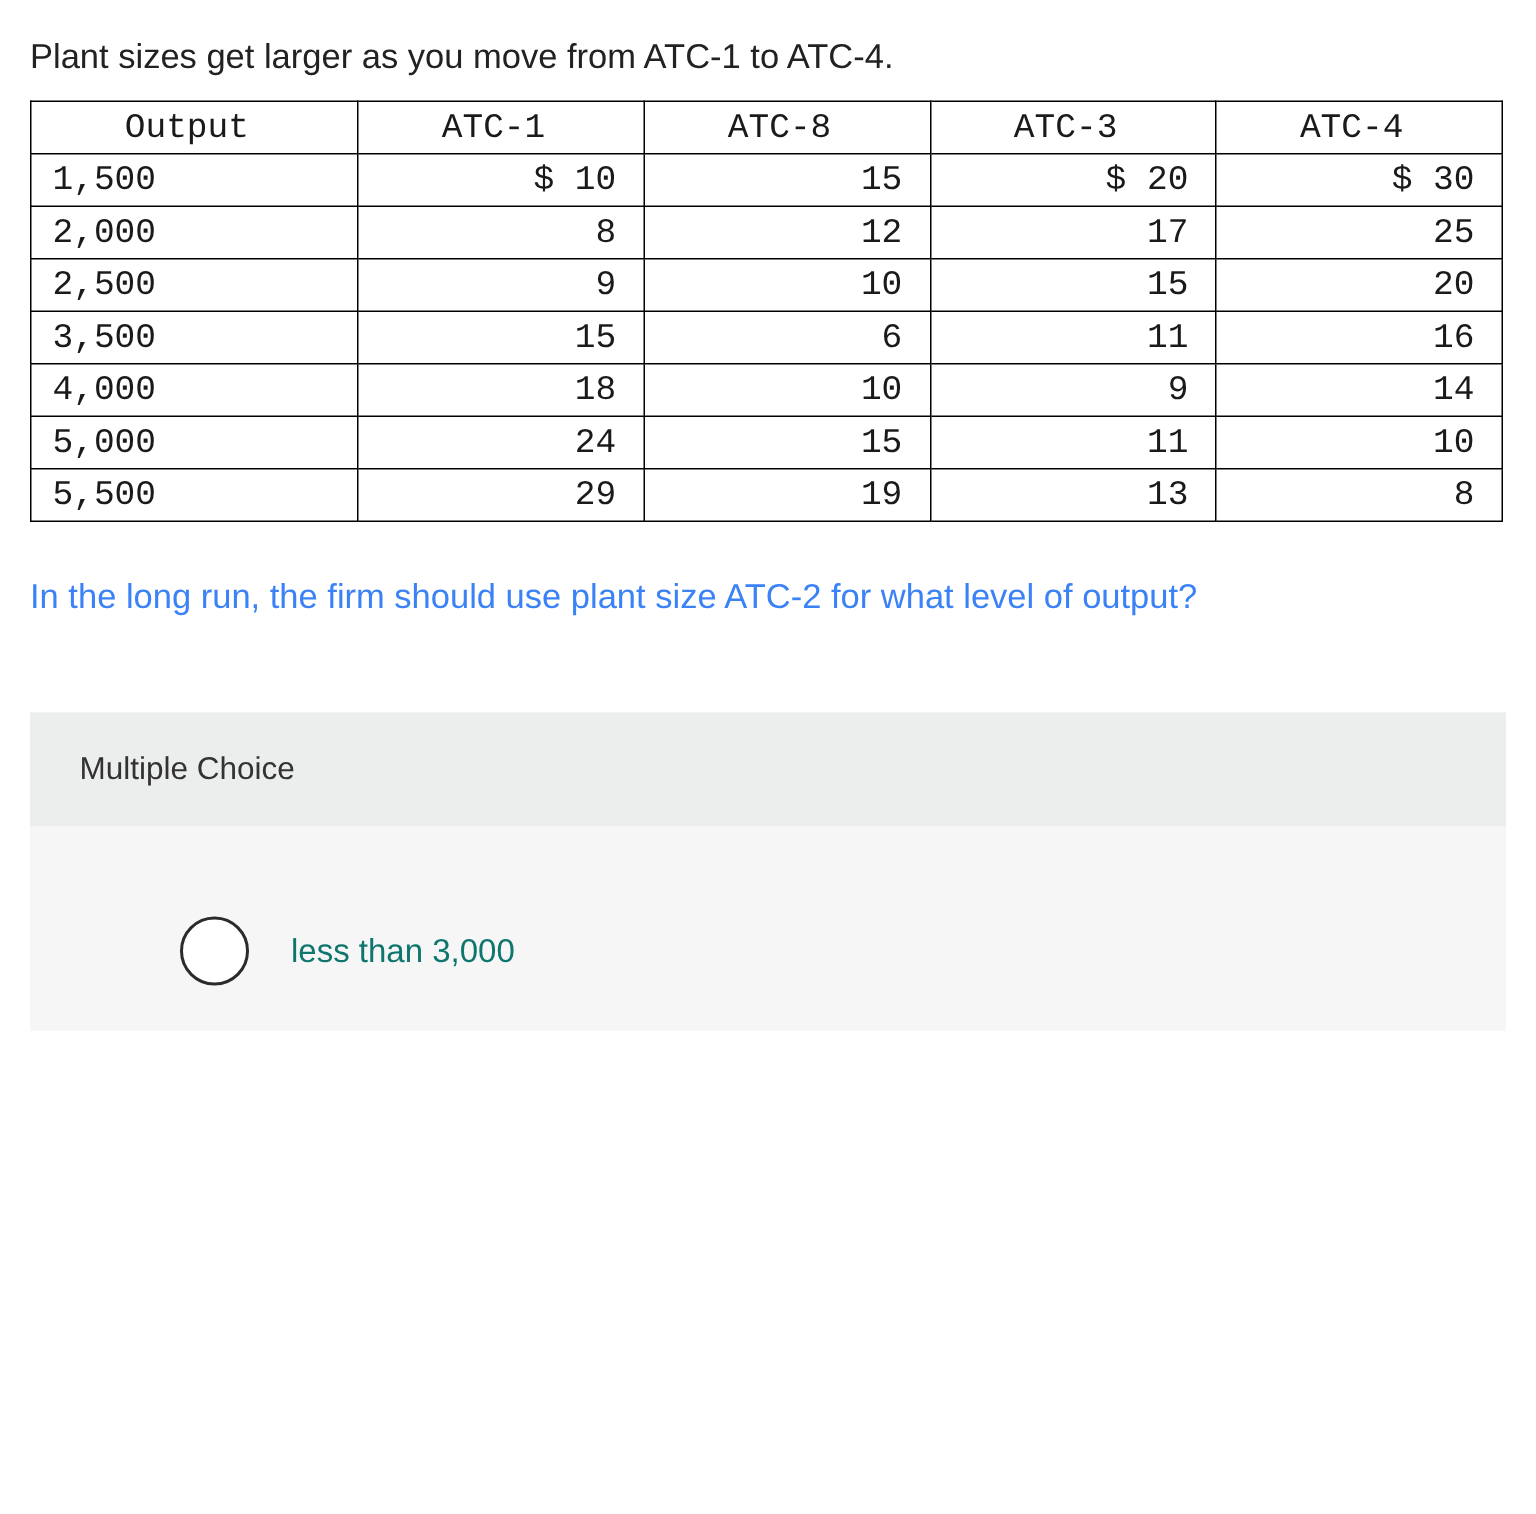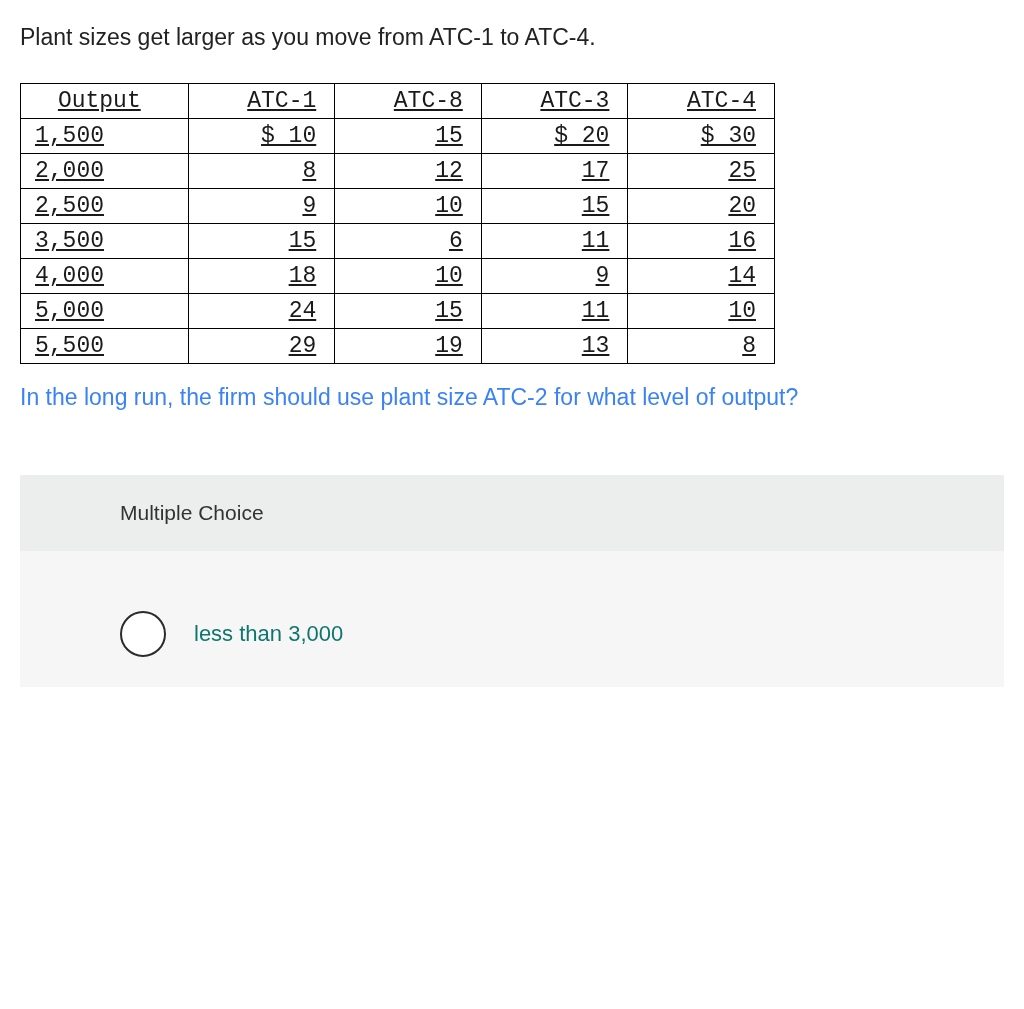--- a/index.html
+++ b/index.html
@@ -10,41 +10,40 @@
     body {
       font-family: Arial, Helvetica, sans-serif;
       background: #ffffff;
       padding: 24px 20px;
       color: #1a1a1a;
       width: 1024px;
     }
     .intro-text {
       font-size: 23px;
       color: #222;
-      margin-bottom: 32px;
+      margin-bottom: 16px;
       font-weight: 400;
     }
     .data-table {
       border-collapse: collapse;
-      width: 755px;
-      margin-bottom: 20px;
-      text-decoration: underline;
+      width: 982px;
+      margin-bottom: 36px;
     }
     .data-table th,
     .data-table td {
       border: 1px solid #000;
       padding: 4px 18px 4px 8px;
       font-family: "Courier New", Courier, monospace;
       font-size: 23px;
       text-align: right;
       height: 34px;
       font-weight: normal;
     }
     .data-table th {
-      text-align: right;
+      text-align: center;
       font-weight: normal;
     }
     .data-table th:first-child,
     .data-table td:first-child {
       text-align: center;
     }
     .data-table td:first-child {
       text-align: left;
       padding-left: 14px;
     }
@@ -54,21 +53,21 @@
       margin-bottom: 64px;
       font-weight: 400;
     }
     .answer-block {
       background: #f1f2f2;
       padding: 0;
       margin-left: 0;
     }
     .mc-header {
       font-size: 21px;
-      padding: 26px 10px 26px 100px;
+      padding: 26px 10px 26px 33px;
       color: #333;
       background: #eceded;
     }
     .choice-area {
       background: #f6f6f6;
       padding: 60px 0 30px 100px;
     }
     .choice-row {
       display: flex;
       align-items: center;

